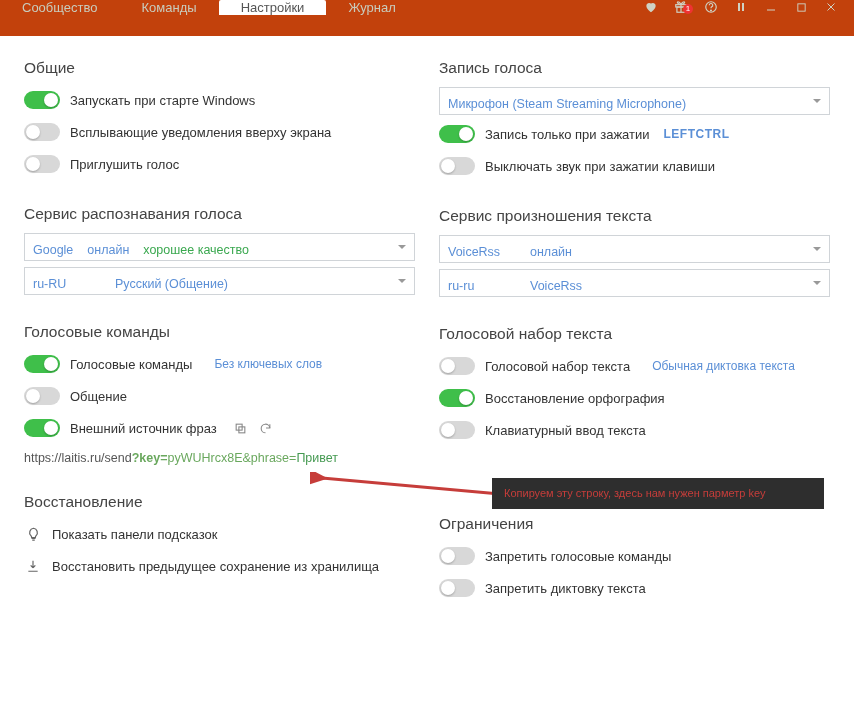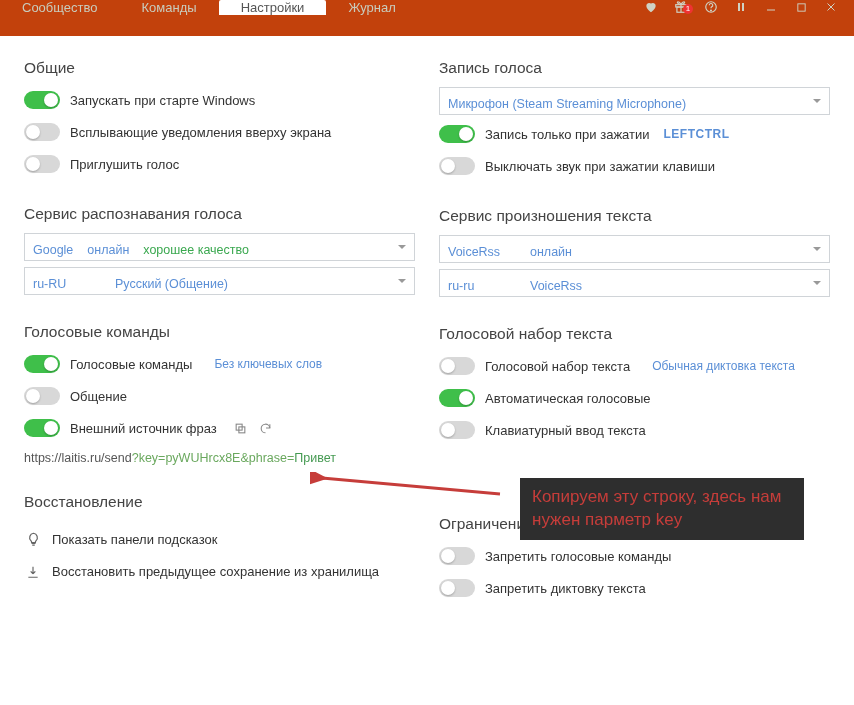--- a/index.html
+++ b/index.html
@@ -132,44 +132,44 @@
   .c-blue { color: #5b8fd6; }
   .c-green { color: #3aa84f; }
   .small-icons { display: inline-flex; gap: 10px; margin-left: 6px; color: #888; }
   .small-icon { width: 15px; height: 15px; display: inline-flex; align-items: center; justify-content: center; cursor: pointer; }
   .url-line {
     font-size: 12.5px;
     margin: 10px 0 4px 0;
     word-break: break-all;
   }
   .url-base { color: #555; }
-  .url-q { color: #6aa85e; }
+  .url-q { color: #6aa85e; font-weight: bold; }
   .url-key { color: #6aa85e; }
   .url-amp { color: #6aa85e; }
   .url-val { color: #459a52; }
   .action-row {
-    display: flex; align-items: flex-end; gap: 10px;
+    display: flex; align-items: center; gap: 10px;
     margin: 6px 0; min-height: 26px;
     cursor: pointer;
   }
   .action-icon { width: 18px; color: #666; display: flex; justify-content: center; }
   .gap-top { margin-top: 28px; }
   .arrow-svg {
     position: absolute;
     left: 310px;
     top: 472px;
     pointer-events: none;
   }
   .callout {
     position: absolute;
-    left: 520px; top: 478px;
-    width: 284px;
+    left: 492px; top: 478px;
+    width: 332px;
     background: #2e2e2e;
     color: #c63d3a;
-    font-size: 17px;
+    font-size: 11px;
     padding: 8px 12px;
     line-height: 1.35;
   }
 </style>
 </head>
 <body>
 
 <div class="titlebar">
   <div class="tabs">
     <div class="tab">Сообщество</div>
@@ -331,21 +331,21 @@
     </div>
 
     <div class="section-title gap-top">Голосовой набор текста</div>
     <div class="toggle-row">
       <div class="toggle"></div>
       <span class="toggle-label">Голосовой набор текста</span>
       <span class="hint">Обычная диктовка текста</span>
     </div>
     <div class="toggle-row">
       <div class="toggle on"></div>
-      <span class="toggle-label">Автоматическая голосовые</span>
+      <span class="toggle-label">Восстановление орфография</span>
     </div>
     <div class="toggle-row">
       <div class="toggle"></div>
       <span class="toggle-label">Клавиатурный ввод текста</span>
     </div>
 
     <div class="section-title" style="margin-top:72px">Ограничения</div>
     <div class="toggle-row">
       <div class="toggle"></div>
       <span class="toggle-label">Запретить голосовые команды</span>

